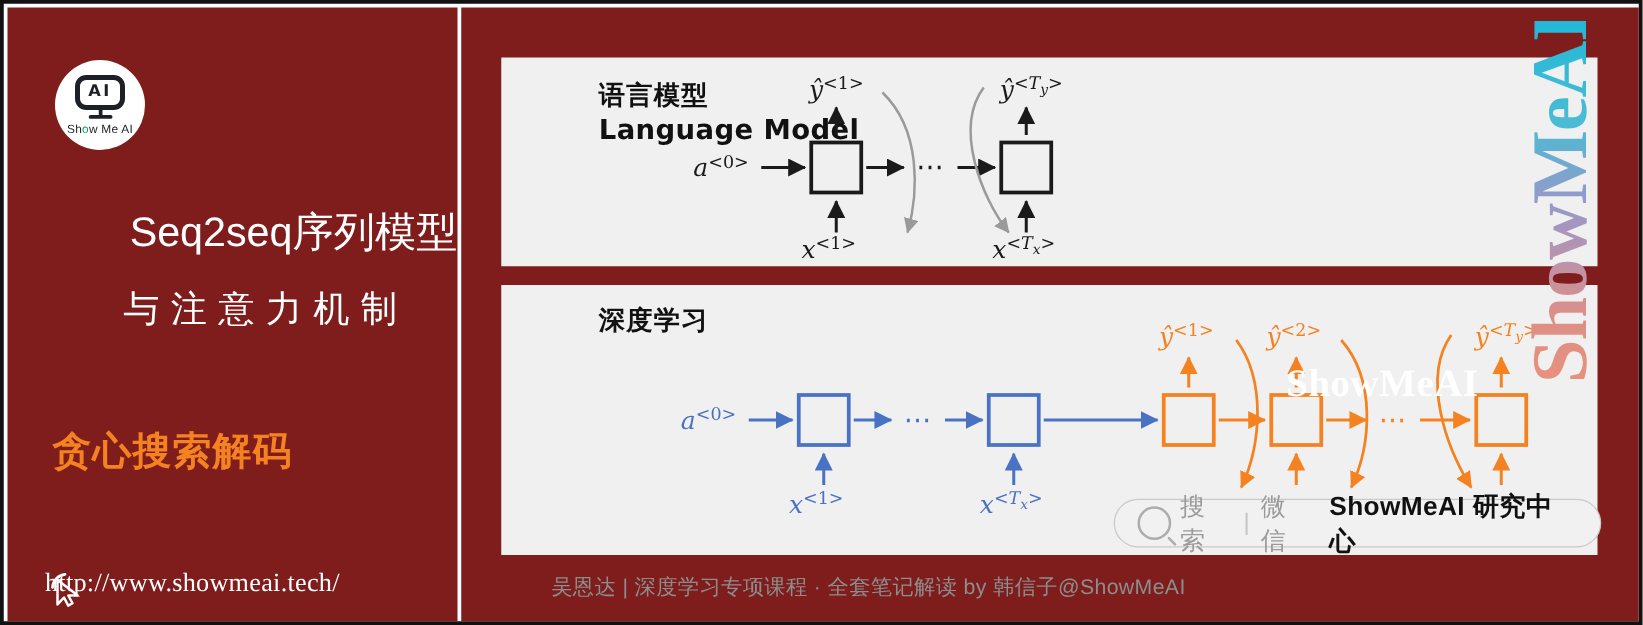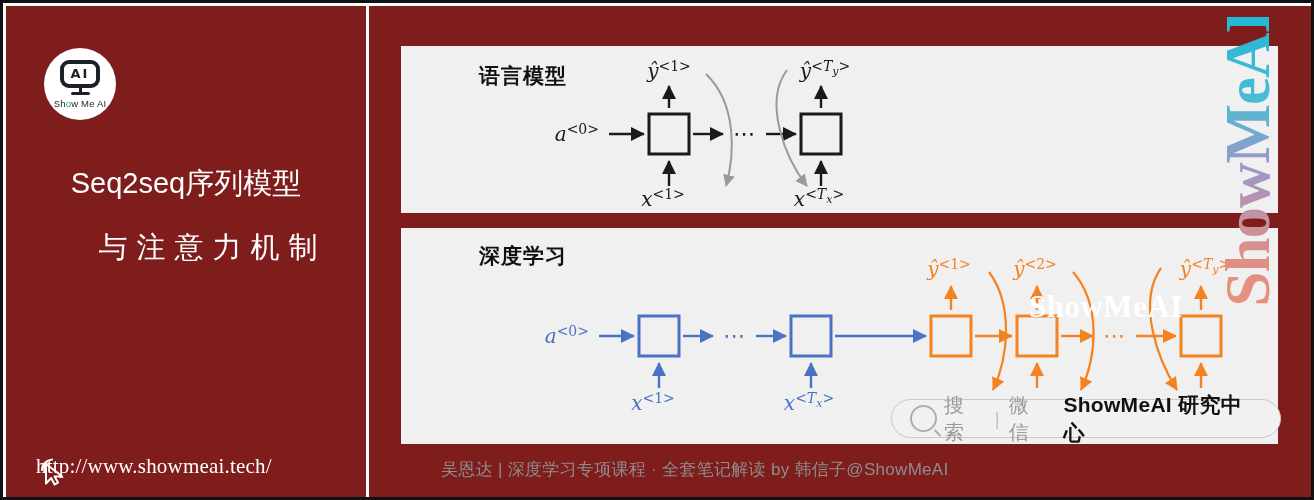--- a/index.html
+++ b/index.html
@@ -13,21 +13,21 @@
   .logo .head{width:40px;height:28px;border:4px solid #1d2027;border-radius:9px;display:flex;align-items:center;
         justify-content:center;box-sizing:border-box;font-size:13px;font-weight:bold;color:#1d2027;letter-spacing:2px;
         font-family:"DejaVu Sans",sans-serif;line-height:1;}
   .logo .neck{width:3px;height:4px;background:#1d2027;}
   .logo .base{width:19px;height:3px;background:#1d2027;border-radius:2px;}
   .logo .lbl{font-size:9.5px;font-weight:normal;color:#1d2027;margin-top:3px;letter-spacing:.2px;white-space:nowrap;}
   .logo .lbl i{color:#16a34a;font-style:normal;}
 
   .t1{position:absolute;left:0;top:88px;width:360px;text-align:center;color:#fff;font-size:35px;
       letter-spacing:3px;font-weight:500;font-family:"Liberation Sans",sans-serif;}
-  .t2{position:absolute;left:0;top:158px;width:360px;text-align:center;color:#fff;font-size:29px;
+  .t2{position:absolute;left:0;top:158px;width:360px;text-align:right;color:#fff;font-size:33px;
       letter-spacing:0px;font-weight:500;}
   .t3{position:absolute;left:0;top:222px;width:404px;text-align:center;color:#fff;font-size:29px;
       letter-spacing:9px;text-indent:9px;font-weight:500;}
   .t4{position:absolute;left:36px;top:334px;color:#f58220;font-size:31px;font-weight:bold;letter-spacing:1px;}
 
   .urlrow{position:absolute;left:30px;top:448px;display:flex;align-items:center;gap:12px;}
   .urlrow .u{color:#fff;font-size:21px;font-family:"Liberation Serif",serif;letter-spacing:.2px;}
 
   
   .right{position:absolute;left:366px;top:3px;width:945px;height:494px;background:#7f1d1d;}
@@ -74,35 +74,37 @@
 
     <div class="logo">
       <div class="head">AI</div>
       <div class="neck"></div>
       <div class="base"></div>
       <div class="lbl"><span>Sh</span><i>o</i><span>w Me AI</span></div>
     </div>
 
     <div class="t2">Seq2seq序列模型</div>
     <div class="t3">与注意力机制</div>
+    <div class="t4">贪心搜索解码</div>
 
     <div class="urlrow">
       <svg width="34" height="34" viewBox="0 0 34 34">
         <path d="M6 16 A11 11 0 0 1 16 5.5" fill="none" stroke="#ffffff" stroke-width="2.2" stroke-linecap="round"></path>
         <path d="M10 10 L10 29.5 L15.2 24 L18.6 30.5 L22 28.6 L18.6 22.4 L26 22.2 Z" fill="none" stroke="#ffffff" stroke-width="2" stroke-linejoin="round"></path>
       </svg>
       <span class="u">http://www.showmeai.tech/</span>
     </div>
   </div>
 
   <div class="right">
 
     <div class="panel p1">
       <div class="ptitle" style="left:78px;top:16px;">
         <span class="cn">语言模型</span>
+        <span class="en">Language Model</span>
       </div>
 
       <svg width="877" height="167" viewBox="0 0 877 167">
         <defs>
           <marker id="ablk" markerWidth="7" markerHeight="7" refX="5.6" refY="3" orient="auto">
             <path d="M0,0 L6,3 L0,6 z" fill="#1a1a1a"></path>
           </marker>
           <marker id="agry" markerWidth="7" markerHeight="7" refX="5.6" refY="3" orient="auto">
             <path d="M0,0 L6,3 L0,6 z" fill="#9a9a9a"></path>
           </marker>

